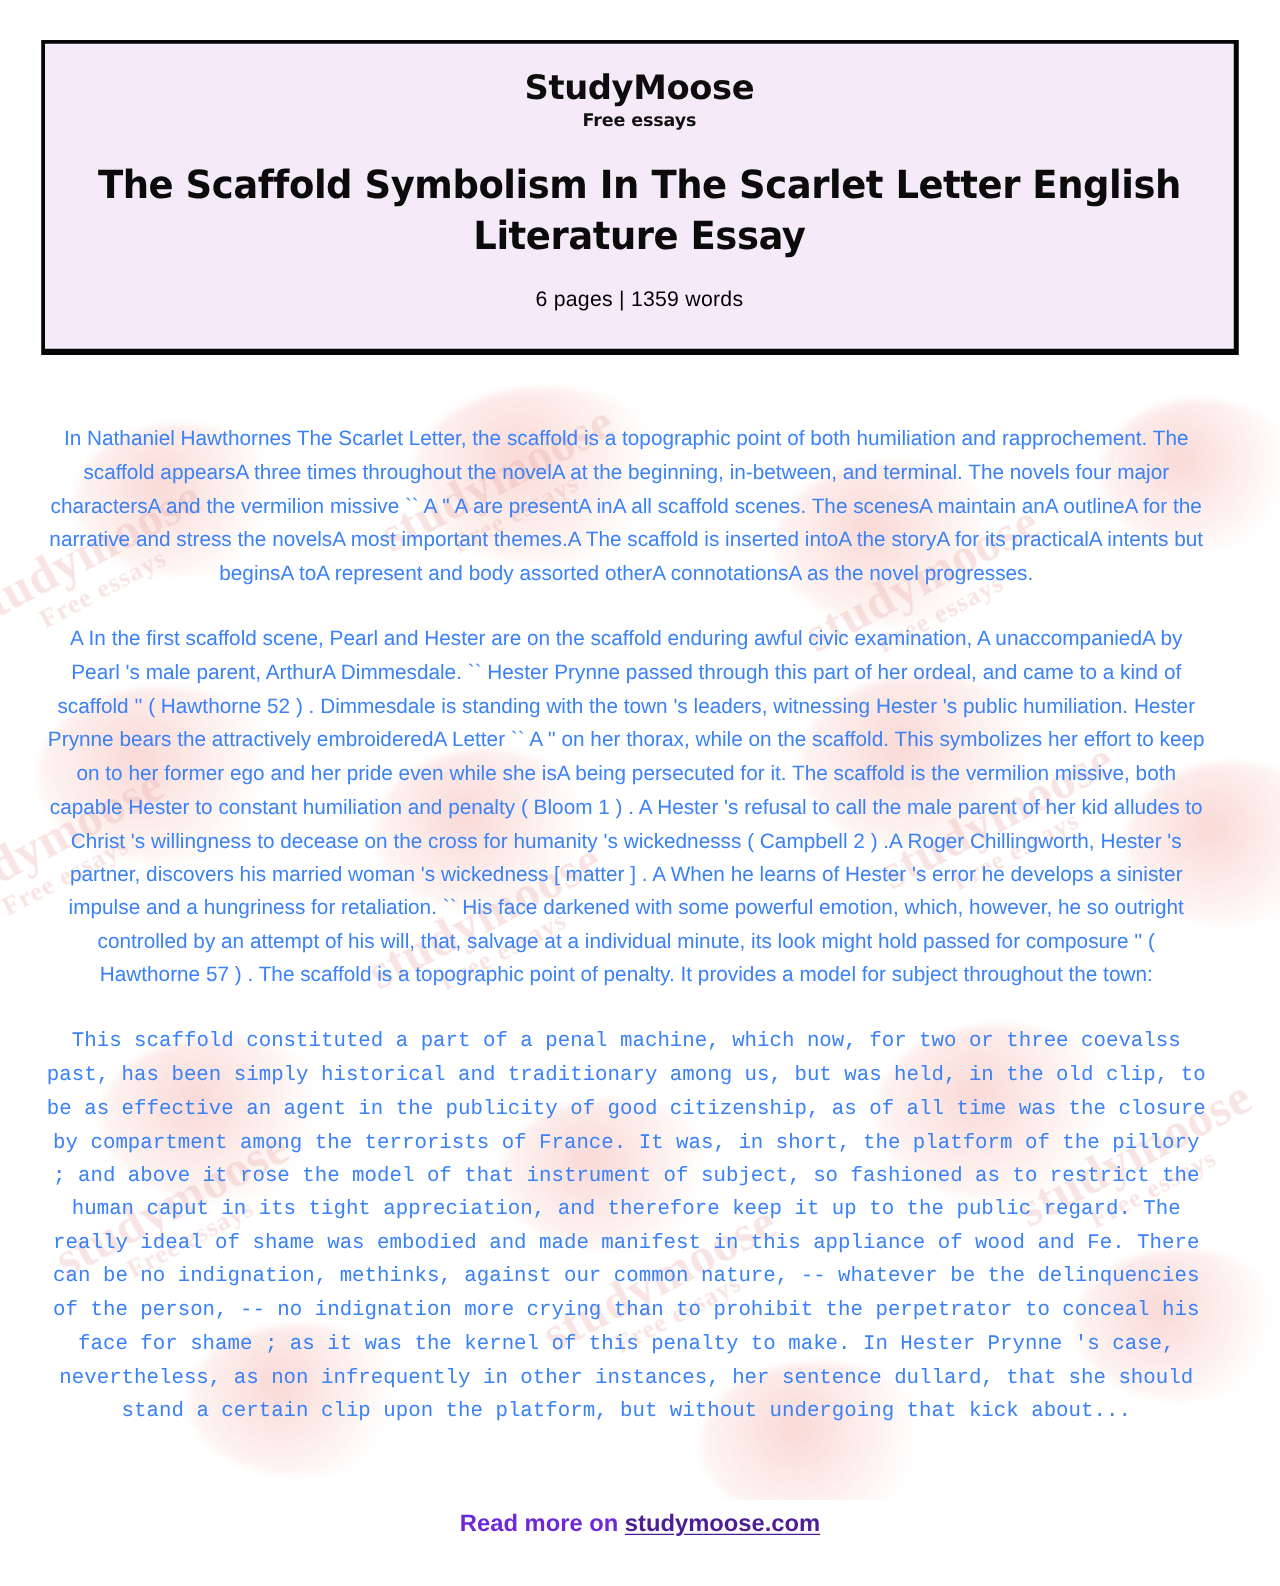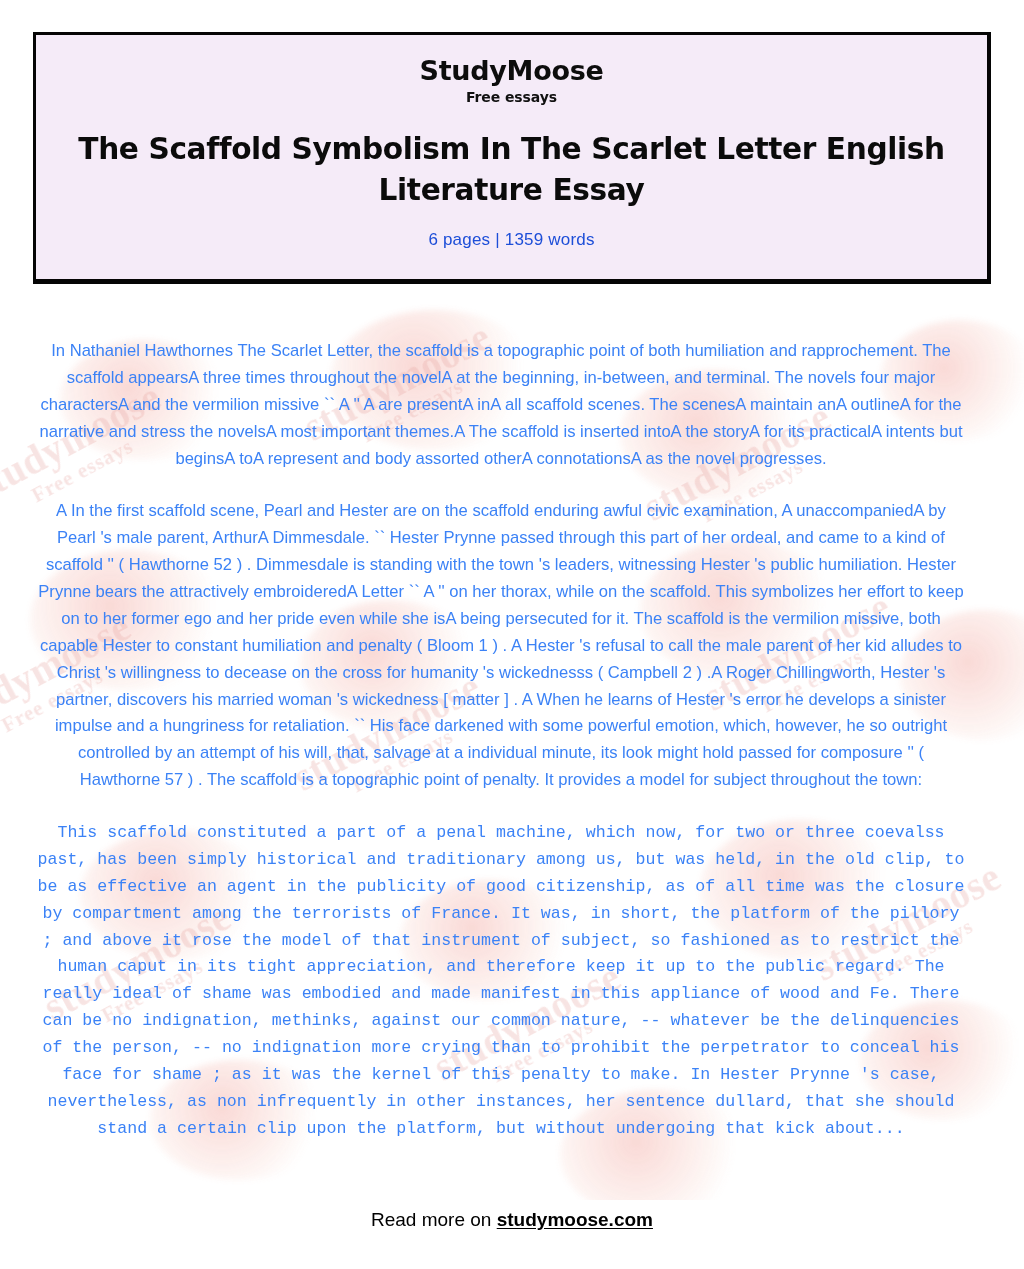--- a/index.html
+++ b/index.html
@@ -103,21 +103,21 @@
     font-size: 31px;
     line-height: 1.32;
     letter-spacing: -0.4px;
     color: #0b0b0b;
     transform: scaleX(0.955);
   }
   .essay-meta {
     margin-top: 20px;
     font-family: "Liberation Sans", sans-serif;
     font-size: 17px;
-    color: #1d4ed8;
+    color: #000000;
     letter-spacing: .2px;
   }
 
   
   .article {
     position: absolute;
     left: 36px;
     top: 338px;
     width: 930px;
     z-index: 2;
@@ -138,25 +138,26 @@
     position: absolute;
     left: 0;
     top: 1209px;
     width: 1024px;
     text-align: center;
     z-index: 4;
   }
   .footer-text {
     font-family: "Liberation Sans", sans-serif;
     font-size: 19px;
-    color: #000000;
+    color: #6d28d9;
+    font-weight: bold;
   }
   .footer-link {
     font-weight: 700;
-    color: #000000;
+    color: #4c1d95;
     text-decoration: underline;
     text-underline-offset: 2px;
   }
 </style>
 </head>
 <body>
 
 <div class="page">
 
   <div class="watermark-layer">

